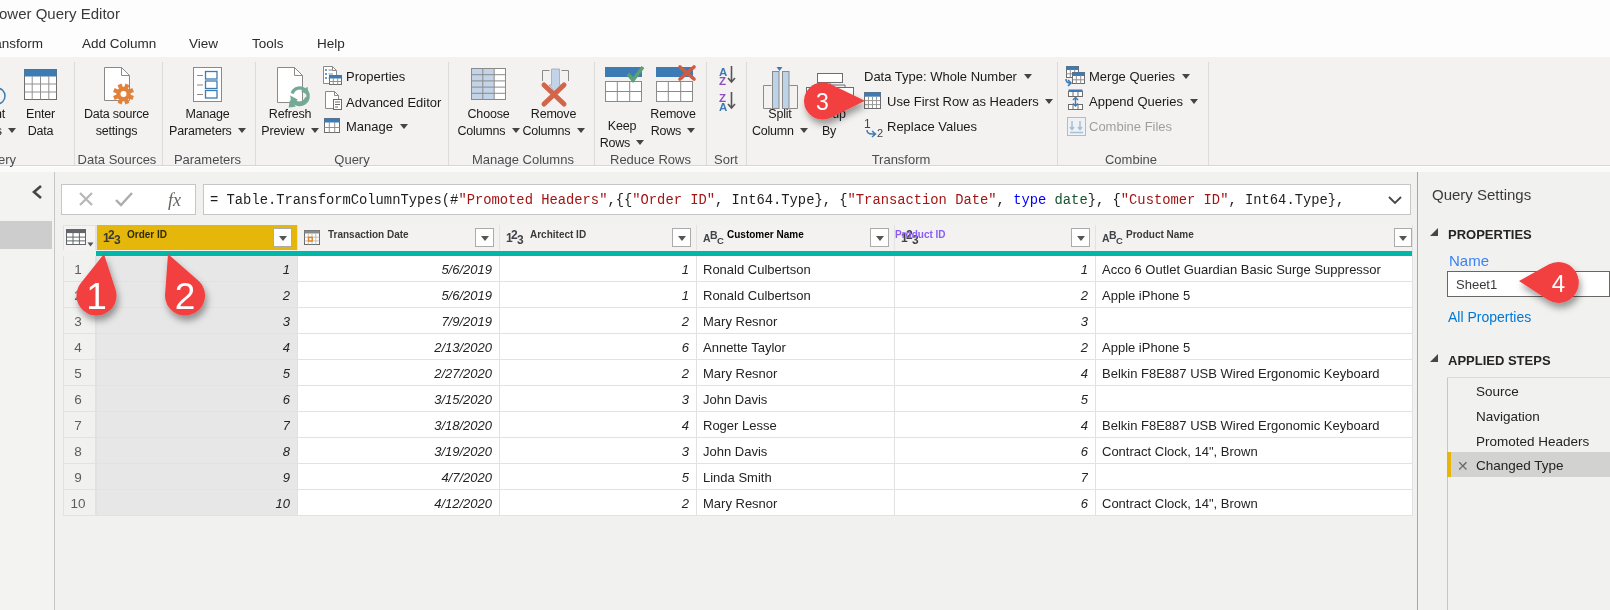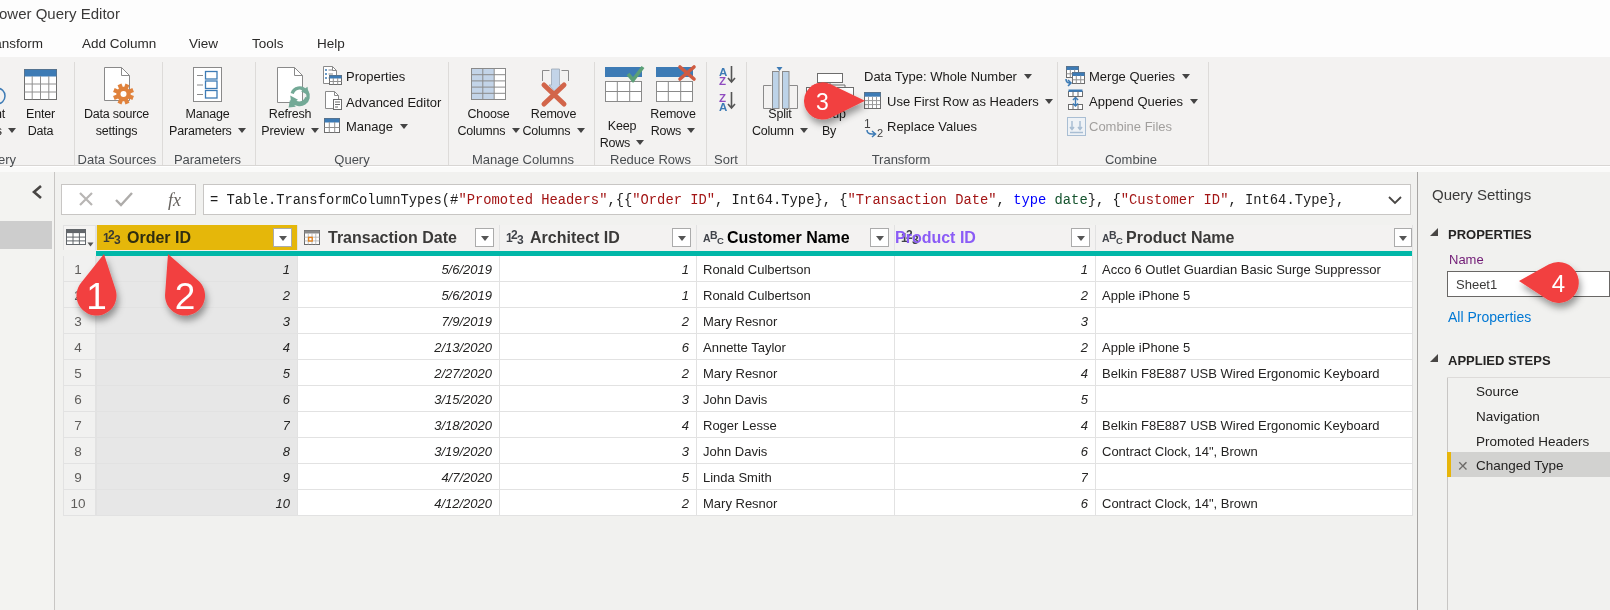--- a/index.html
+++ b/index.html
@@ -20,21 +20,21 @@
 .dd{display:inline-block;width:0;height:0;border-left:4px solid transparent;border-right:4px solid transparent;border-top:5px solid #444;vertical-align:2px;margin-left:3px}
 
 #content{left:0;top:172px;width:1610px;height:438px;background:#f1f1ef}
 #leftpane{left:0;top:172px;width:55px;height:438px;background:#f3f3f1;border-right:1px solid #c8c6c4}
 #lpblock{left:0;top:221px;width:52px;height:28px;background:#cdcdcd}
 #fxbox1{left:61px;top:184px;width:135px;height:31px;background:#fff;border:1px solid #c8c6c4}
 #fxbox2{left:203px;top:184px;width:1208px;height:31px;background:#fff;border:1px solid #c8c6c4}
 #formula{left:210px;top:193px;font-family:"Liberation Mono",monospace;font-size:13.8px;color:#1e1e1e;white-space:pre}
 .str{color:#a31515}.kw{color:#0000ff}.ty{color:#14532d}
 #rpanel-border{left:1417px;top:172px;width:1px;height:438px;background:#a8a6a4}
-.hlabel{top:229px;font-size:16px;font-weight:bold;color:#3b3a39;white-space:nowrap}
+.hlabel{top:229px;font-size:10px;font-weight:bold;color:#3b3a39;white-space:nowrap}
 .ddbox{top:228px;width:19px;height:19px;background:#fff;border:1px solid #ababab}
 .ddbox i{display:block;width:0;height:0;border-left:4px solid transparent;border-right:4px solid transparent;border-top:5px solid #555;margin:7px auto 0}
 #tealbar{left:96px;top:251px;width:1316px;height:5px;background:#00b7a8}
 .rn{font-size:13.5px;color:#5f5d5b;text-align:center}
 .cell{font-size:13px;color:#252423;white-space:nowrap;overflow:hidden}
 .num{font-style:italic;text-align:right}
 
 .tri{width:0;height:0;border-left:8px solid transparent;border-bottom:8px solid #484644}
 #qs-title{left:1432px;top:186px;font-size:15px;color:#3b3a39}
 .sechead{font-size:13px;font-weight:bold;color:#252423}
@@ -464,21 +464,21 @@
 <div class="abs cell" style="left:703px;top:496px;width:189px">Mary Resnor</div>
 <div class="abs" style="left:894px;top:490px;width:201px;height:26px;background:#fff;border-left:1px solid #e2e2e2;border-bottom:1px solid #e2e2e2"></div>
 <div class="abs cell num" style="left:894px;top:496px;width:194px">6</div>
 <div class="abs" style="left:1095px;top:490px;width:317px;height:26px;background:#fff;border-left:1px solid #e2e2e2;border-bottom:1px solid #e2e2e2"></div>
 <div class="abs cell" style="left:1102px;top:496px;width:308px">Contract Clock, 14", Brown</div>
 <div class="abs" style="left:1412px;top:225px;width:1px;height:291px;background:#e2e2e2"></div>
 
 <div class="abs" id="qs-title">Query Settings</div>
 <div class="abs tri" style="left:1430px;top:228px"></div>
 <div class="abs sechead" style="left:1448px;top:227px">PROPERTIES</div>
-<div class="abs" style="left:1449px;top:252px;font-size:13px;color:#701a75">Name</div>
+<div class="abs" style="left:1449px;top:252px;font-size:15px;color:#3b82f6">Name</div>
 <div class="abs" style="left:1447px;top:271px;width:163px;height:26px;background:#fff;border:1px solid #696765"></div>
 <div class="abs" style="left:1456px;top:277px;font-size:13px;color:#3b3a39">Sheet1</div>
 <div class="abs" style="left:1448px;top:309px;font-size:14px;color:#0078d4">All Properties</div>
 <div class="abs tri" style="left:1430px;top:354px"></div>
 <div class="abs sechead" style="left:1448px;top:353px">APPLIED STEPS</div>
 <div class="abs" id="steps-border"></div>
     <div class="abs" style="left:1447px;top:377px;width:163px;height:1px;background:#dddbd9"></div>
 <div class="abs step" style="top:384px">Source</div>
 <div class="abs step" style="top:409px">Navigation</div>
 <div class="abs step" style="top:434px">Promoted Headers</div>

